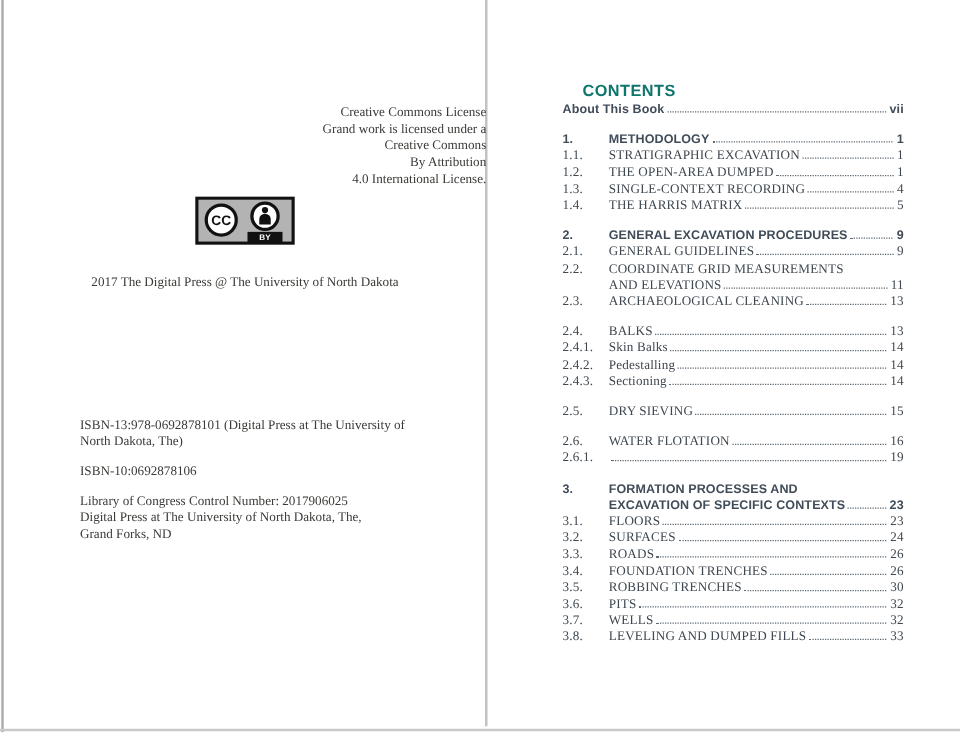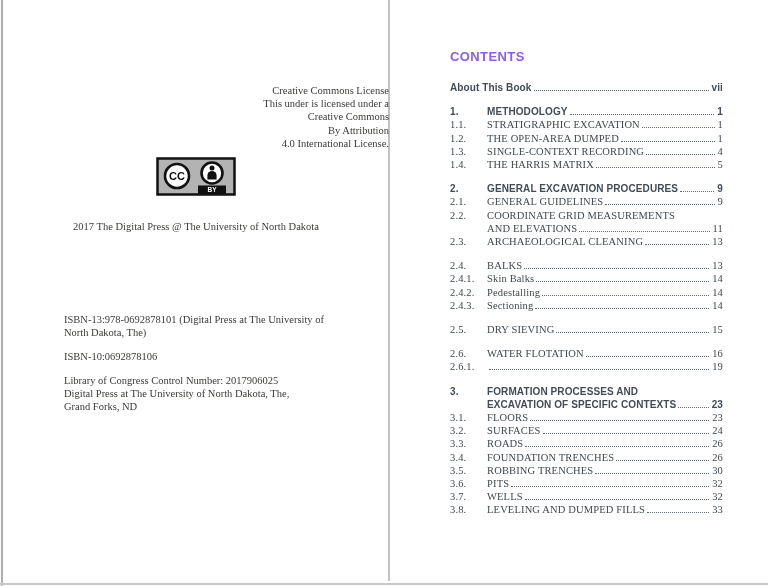--- a/index.html
+++ b/index.html
@@ -10,29 +10,29 @@
   .page-divider{position:absolute;left:388px;top:0;width:2px;height:581px;background:#c2c2c2;}
   .edge-bottom{position:absolute;left:0;top:583px;width:768px;height:2px;background:#c9c9c9;}
 
   
   .page-left{position:absolute;left:3px;top:0;width:386px;height:583px;}
   .license-block{position:absolute;top:84px;left:0;width:100%;text-align:right;
                  font-size:10.5px;line-height:13.2px;color:#3a3a37;}
   .cc-badge{position:absolute;top:157px;left:50%;transform:translateX(-50%);}
   .publisher-line{position:absolute;top:221px;left:0;width:100%;text-align:center;
                   font-size:10.5px;color:#3a3a37;}
-  .imprint-block{position:absolute;top:313px;left:61px;width:305px;text-align:left;
+  .imprint-block{position:absolute;top:334px;left:61px;width:305px;text-align:left;
                  font-size:10.5px;line-height:13px;color:#3a3a37;}
   .imprint-gap{height:11px;}
 
   
   .page-right{position:absolute;left:390px;top:0;width:378px;height:583px;}
-  .contents-heading{position:absolute;top:49px;left:60px;margin:0;
+  .contents-heading{position:absolute;top:49px;left:60px;margin:16px;
                     font-family:"Liberation Sans",sans-serif;font-weight:bold;
-                    font-size:13px;letter-spacing:.4px;color:#8b5cf6;}
+                    font-size:13px;letter-spacing:.4px;color:#0f766e;}
   .toc-list{position:absolute;top:81px;left:60px;width:273px;}
   .toc-row{display:flex;align-items:baseline;
            font-size:10.5px;line-height:13.2px;color:#3f4850;letter-spacing:.15px;}
   .toc-row.bold{font-family:"Liberation Sans",sans-serif;font-weight:bold;
                 font-size:10px;color:#414c59;letter-spacing:.1px;}
   .toc-num{flex:0 0 37px;}
   .toc-title{flex:0 0 auto;white-space:nowrap;text-align:center;}
   .toc-dots{flex:1 1 auto;min-width:6px;border-bottom:1.4px dotted #5e6972;
             margin:0 3px 3px 2px;}
   .toc-page{flex:0 0 auto;}
@@ -42,21 +42,21 @@
 <body>
 
 <div class="canvas">
   <div class="edge-left"></div>
   <div class="page-divider"></div>
   <div class="edge-bottom"></div>
 
   <div class="page-left">
     <div class="license-block">
       <div>Creative Commons License</div>
-      <div>This under is licensed under a</div>
+      <div>Grand work is licensed under a</div>
       <div>Creative Commons</div>
       <div>By Attribution</div>
       <div>4.0 International License.</div>
     </div>
 
     <svg class="cc-badge" width="80" height="39" viewBox="0 0 80 39">
       <rect x="1.5" y="1.5" width="77" height="36" fill="#b3b3b3" stroke="#111111" stroke-width="2.5"></rect>
       <circle cx="21" cy="19" r="12" fill="#ffffff" stroke="#111111" stroke-width="2.6"></circle>
       <text x="21" y="23" text-anchor="middle" font-family="Liberation Sans, sans-serif" font-size="11" font-weight="bold" fill="#111111">CC</text>
       <circle cx="56" cy="16" r="10.5" fill="#ffffff" stroke="#111111" stroke-width="2.6"></circle>

